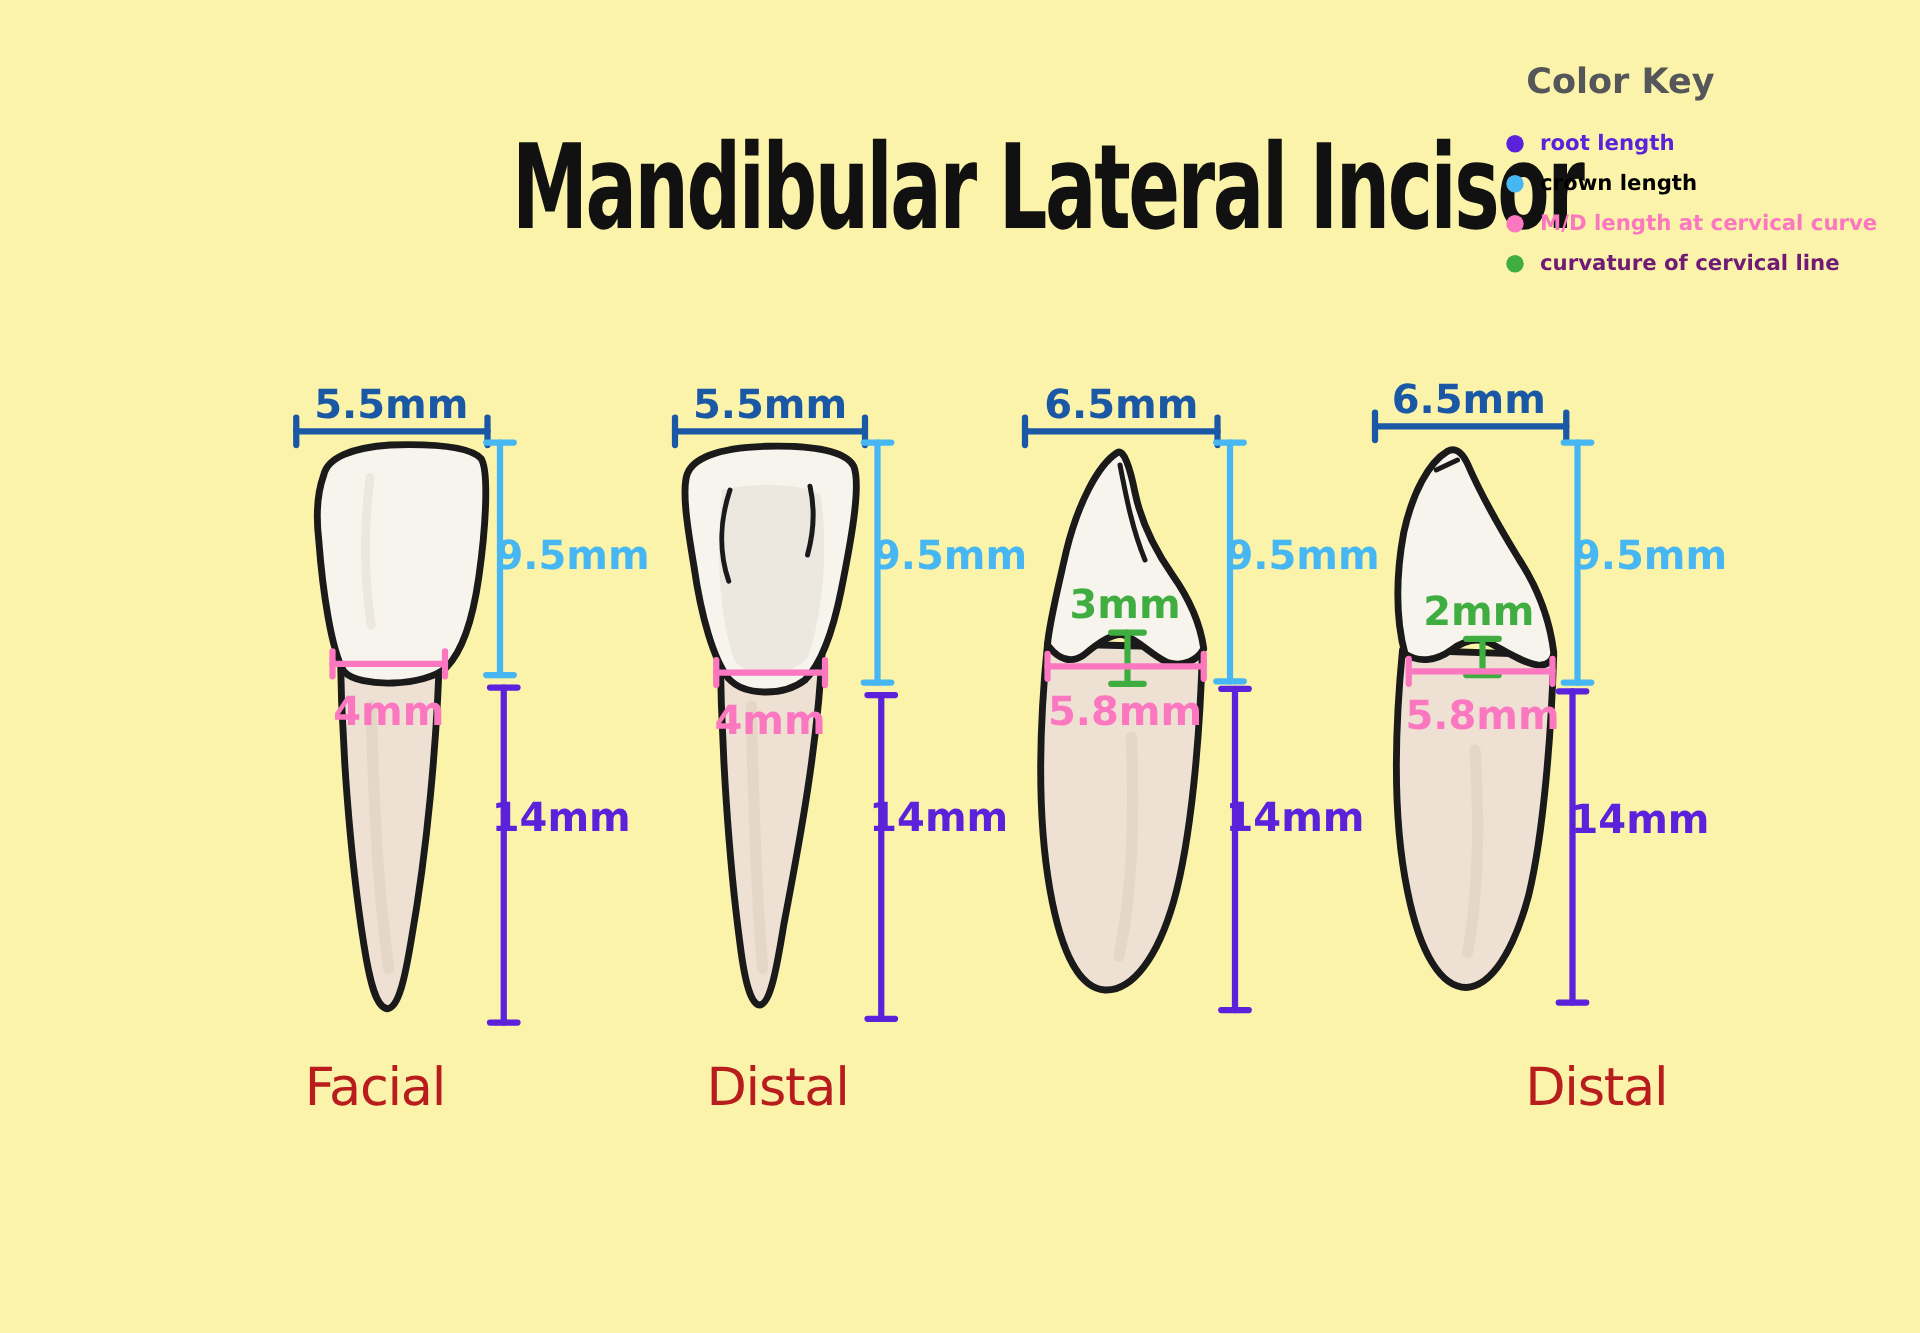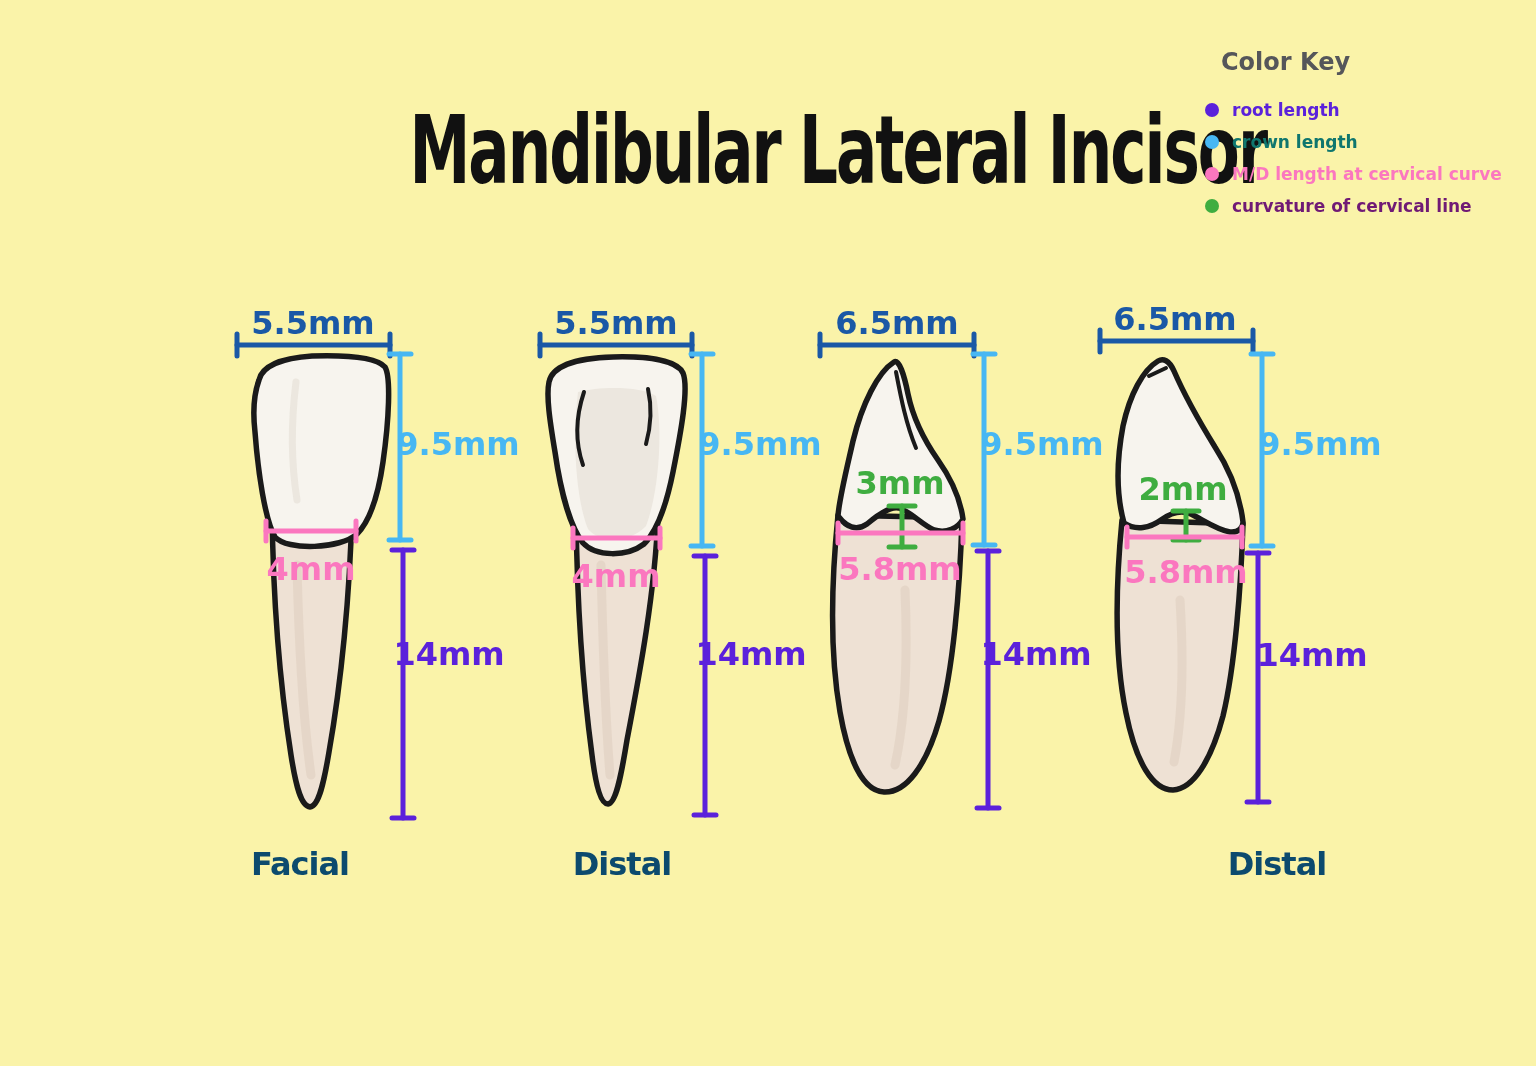--- a/index.html
+++ b/index.html
@@ -5,29 +5,29 @@
   html,body{margin:0;padding:0;}
   body{width:1536px;height:1066px;overflow:hidden;
        font-family:"DejaVu Sans","Liberation Sans",sans-serif;}
   .stage{position:relative;width:1536px;height:1066px;background:#FAF3A9;overflow:hidden;}
 
   .title{position:absolute;left:238px;top:96px;width:980px;text-align:center;
          font-size:94px;font-weight:700;color:#111;letter-spacing:-3px;
          transform:scaleX(.65);transform-origin:50% 50%;white-space:nowrap;}
 
   .color-key{position:absolute;left:1205px;top:48px;width:330px;}
-  .ck-heading{font-size:24px;font-weight:700;color:#55565A;margin:0 0 24px 16px;}
+  .ck-heading{font-size:28px;font-weight:700;color:#55565A;margin:0 0 24px 16px;}
   .ck-item{display:flex;align-items:center;margin-bottom:12px;}
   .ck-dot{width:14px;height:14px;border-radius:50%;flex:0 0 14px;margin-right:13px;}
   .ck-label{font-size:17px;font-weight:700;white-space:nowrap;}
 
   .panel{position:absolute;}
 
   .view-label{position:absolute;width:240px;text-align:center;
-              font-size:32px;font-weight:700;color:#0c4a6e;letter-spacing:-1px;}
+              font-size:42px;font-weight:400;color:#b91c1c;letter-spacing:-1px;}
   .root-fill{fill:#EEE1D4;stroke:#1a1a1a;stroke-width:5.5;stroke-linejoin:round;}
   .crown-fill{fill:#F7F4EE;stroke:#1a1a1a;stroke-width:5.5;stroke-linejoin:round;}
   .fossa{fill:#ECE7DF;stroke:none;}
   .detail{fill:none;stroke:#1a1a1a;stroke-width:4;stroke-linecap:round;}
   .shade{fill:none;stroke:#DFCEBE;stroke-width:9;stroke-linecap:round;opacity:.55;}
   .cshade{fill:none;stroke:#E9E4DB;stroke-width:7;stroke-linecap:round;opacity:.8;}
 
   
   .m-width{stroke:#1A58A6;}
   .m-crown{stroke:#47B7F3;}
@@ -48,21 +48,21 @@
   <div class="title">Mandibular Lateral Incisor</div>
 
   <div class="color-key">
     <div class="ck-heading">Color Key</div>
     <div class="ck-item">
       <span class="ck-dot" style="background-color: rgb(91, 33, 219);"></span>
       <span class="ck-label" style="color: rgb(91, 33, 219);">root length</span>
     </div>
     <div class="ck-item">
       <span class="ck-dot" style="background-color: rgb(71, 183, 243);"></span>
-      <span class="ck-label" style="color: #0f766e;">crown length</span>
+      <span class="ck-label" style="color: #000000;">crown length</span>
     </div>
     <div class="ck-item">
       <span class="ck-dot" style="background-color: rgb(251, 119, 191);"></span>
       <span class="ck-label" style="color: rgb(251, 119, 191);">M/D length at cervical curve</span>
     </div>
     <div class="ck-item">
       <span class="ck-dot" style="background-color: rgb(63, 173, 64);"></span>
       <span class="ck-label" style="color: #701a75;">curvature of cervical line</span>
     </div>
   </div>

